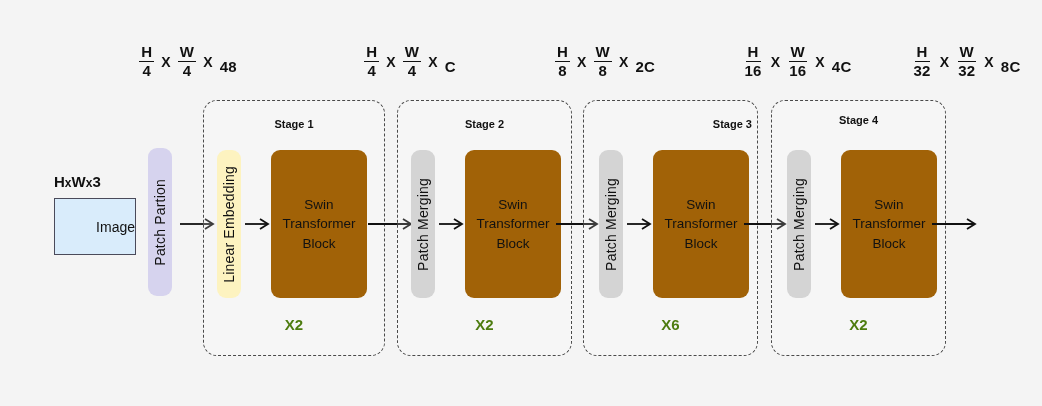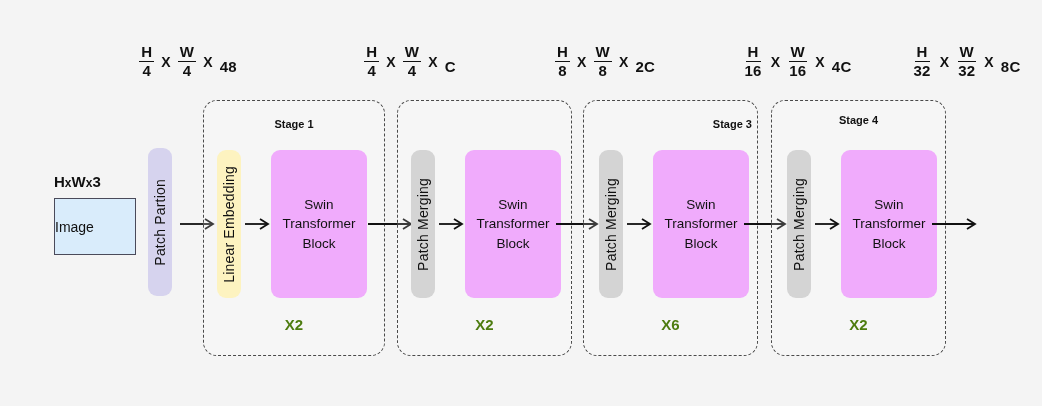--- a/index.html
+++ b/index.html
@@ -68,21 +68,21 @@
     font-size: 15px;
     white-space: nowrap;
   }
   .hw-label .sm { font-size: 12px; font-weight: bold; }
   .image-box {
     position: absolute;
     background: #d9ecfb;
     border: 1.6px solid #4a4a5a;
     display: flex;
     align-items: center;
-    justify-content: flex-start;
+    justify-content: flex-end;
     font-size: 14px;
     color: #111;
   }
 
   
   .pill {
     position: absolute;
     border-radius: 9px;
     display: flex;
     align-items: center;
@@ -97,21 +97,21 @@
     color: #111;
     letter-spacing: 0.2px;
   }
   .pill-purple { background: #d6d3ee; }
   .pill-yellow { background: #fdf3c0; }
   .pill-gray   { background: #d4d4d4; }
 
   
   .swin {
     position: absolute;
-    background: #f0abfc;
+    background: #a16207;
     border-radius: 9px;
     display: flex;
     align-items: center;
     justify-content: center;
     text-align: center;
     font-size: 13.5px;
     line-height: 1.45;
     color: #111;
   }
 
@@ -262,20 +262,23 @@
   <div class="stage-repeat" style="left:203px; top:316px; width:182px;">
     <span>X2</span>
   </div>
 
   <svg class="arrow" style="left:368px; top:217px; width:48px;" viewBox="0 0 48 14">
     <line x1="0" y1="7" x2="42" y2="7" stroke="#111" stroke-width="1.8"></line>
     <polyline points="35,2 43,7 35,12" fill="none" stroke="#111" stroke-width="1.8"></polyline>
   </svg>
 
   <div class="stage-box" style="left:397px; top:100px; width:175px; height:256px;"></div>
+  <div class="stage-title" style="left:397px; top:118px; width:175px;">
+    <span>Stage 2</span>
+  </div>
   <div class="pill pill-gray" style="left:411px; top:150px; width:24px; height:148px;">
     <span>Patch Merging</span>
   </div>
   <svg class="arrow" style="left:439px; top:217px; width:28px;" viewBox="0 0 28 14">
     <line x1="0" y1="7" x2="22" y2="7" stroke="#111" stroke-width="1.8"></line>
     <polyline points="15,2 23,7 15,12" fill="none" stroke="#111" stroke-width="1.8"></polyline>
   </svg>
   <div class="swin" style="left:465px; top:150px; width:96px; height:148px;">
     <div>
       <span>Swin</span><br>

